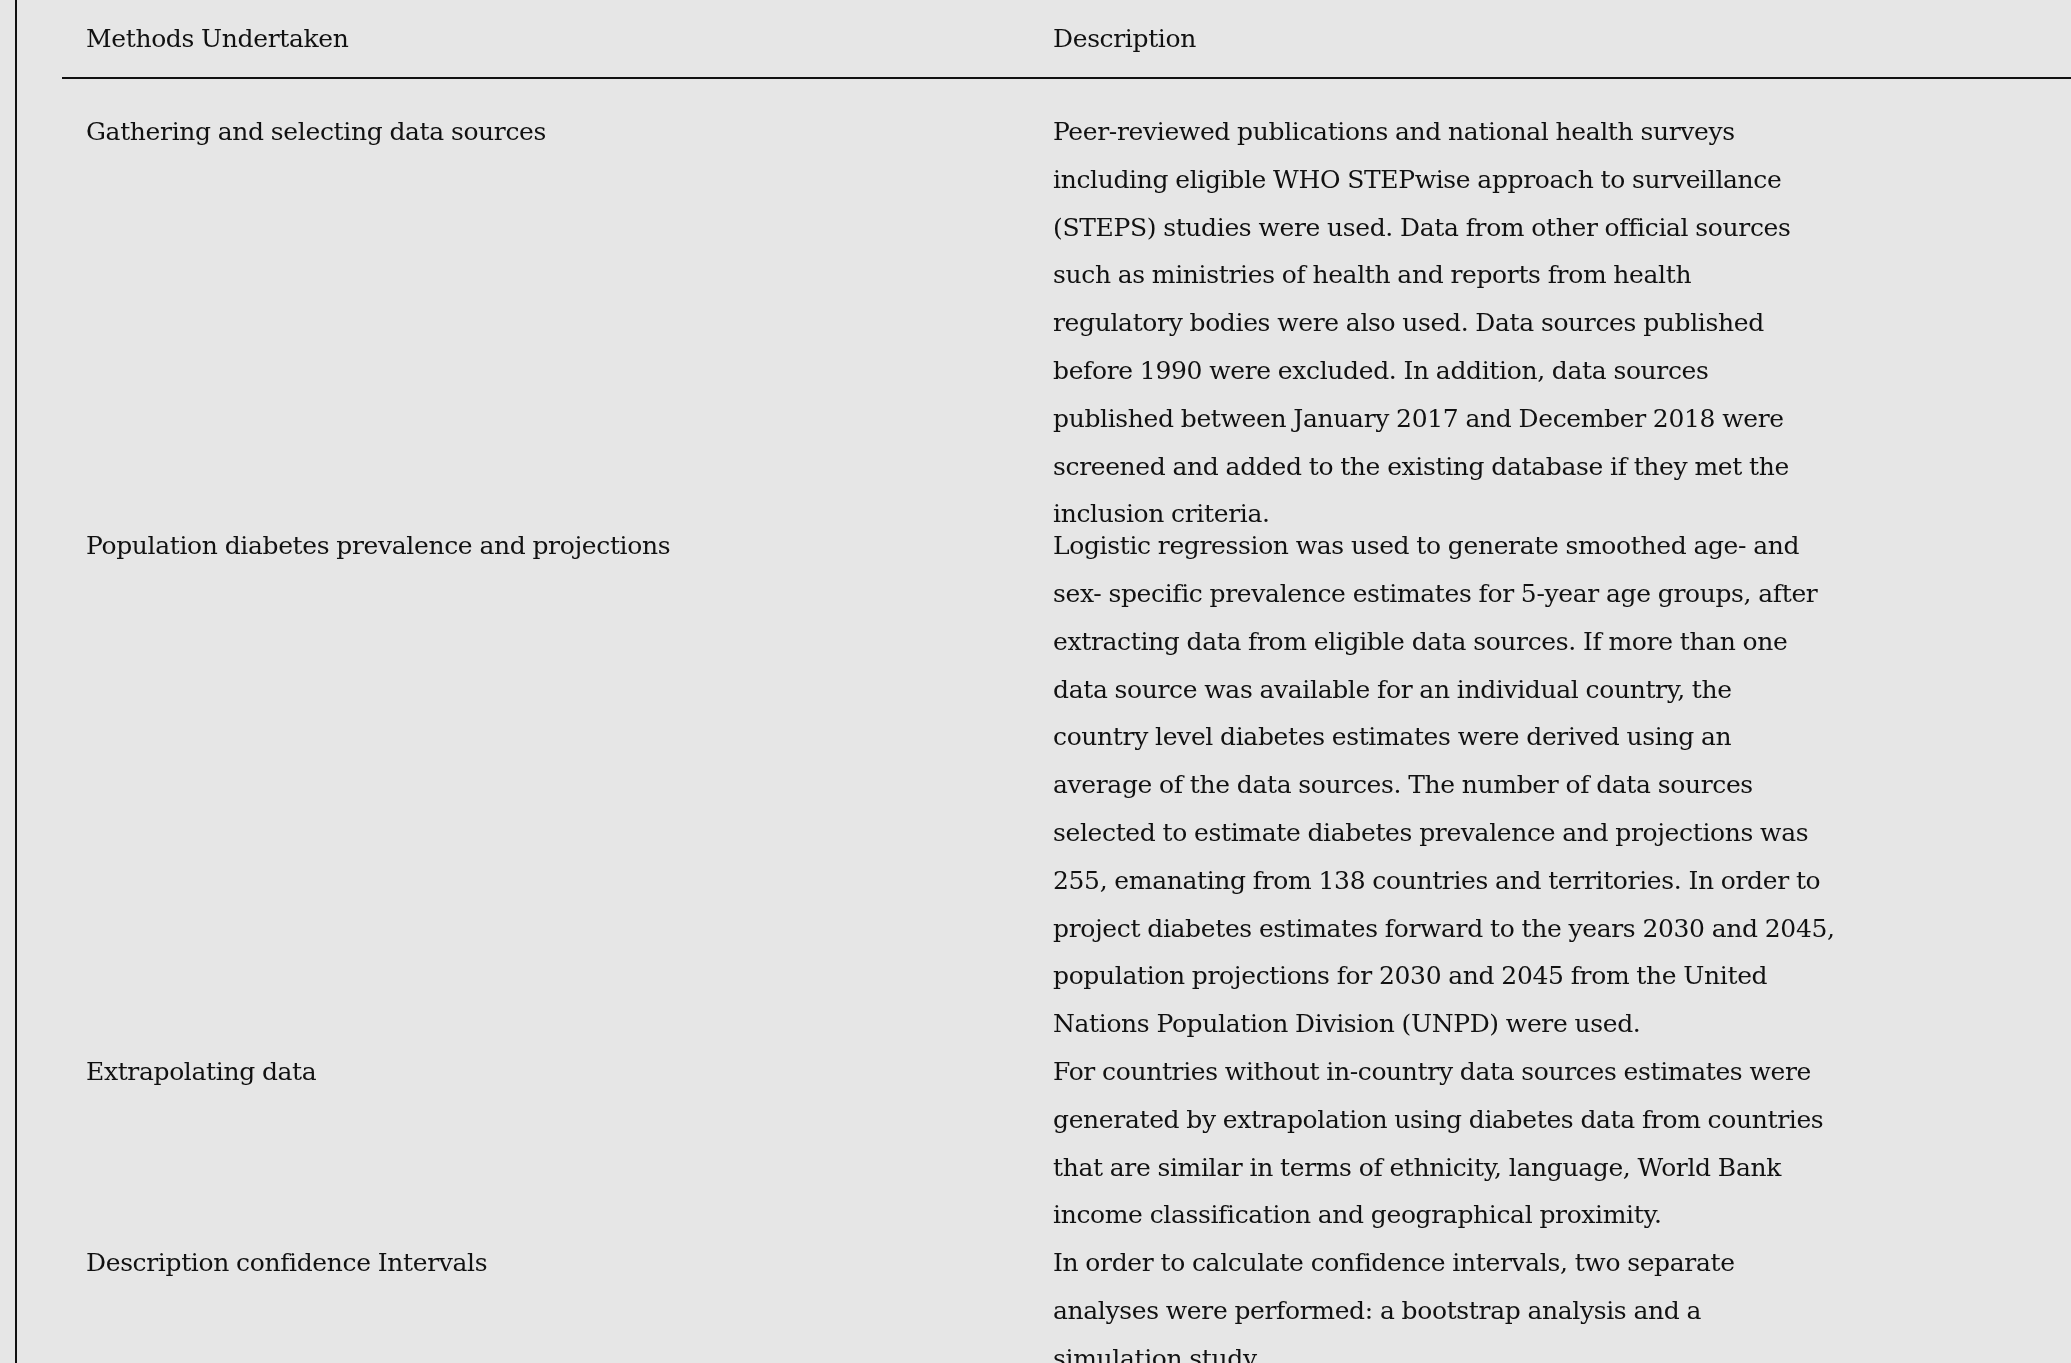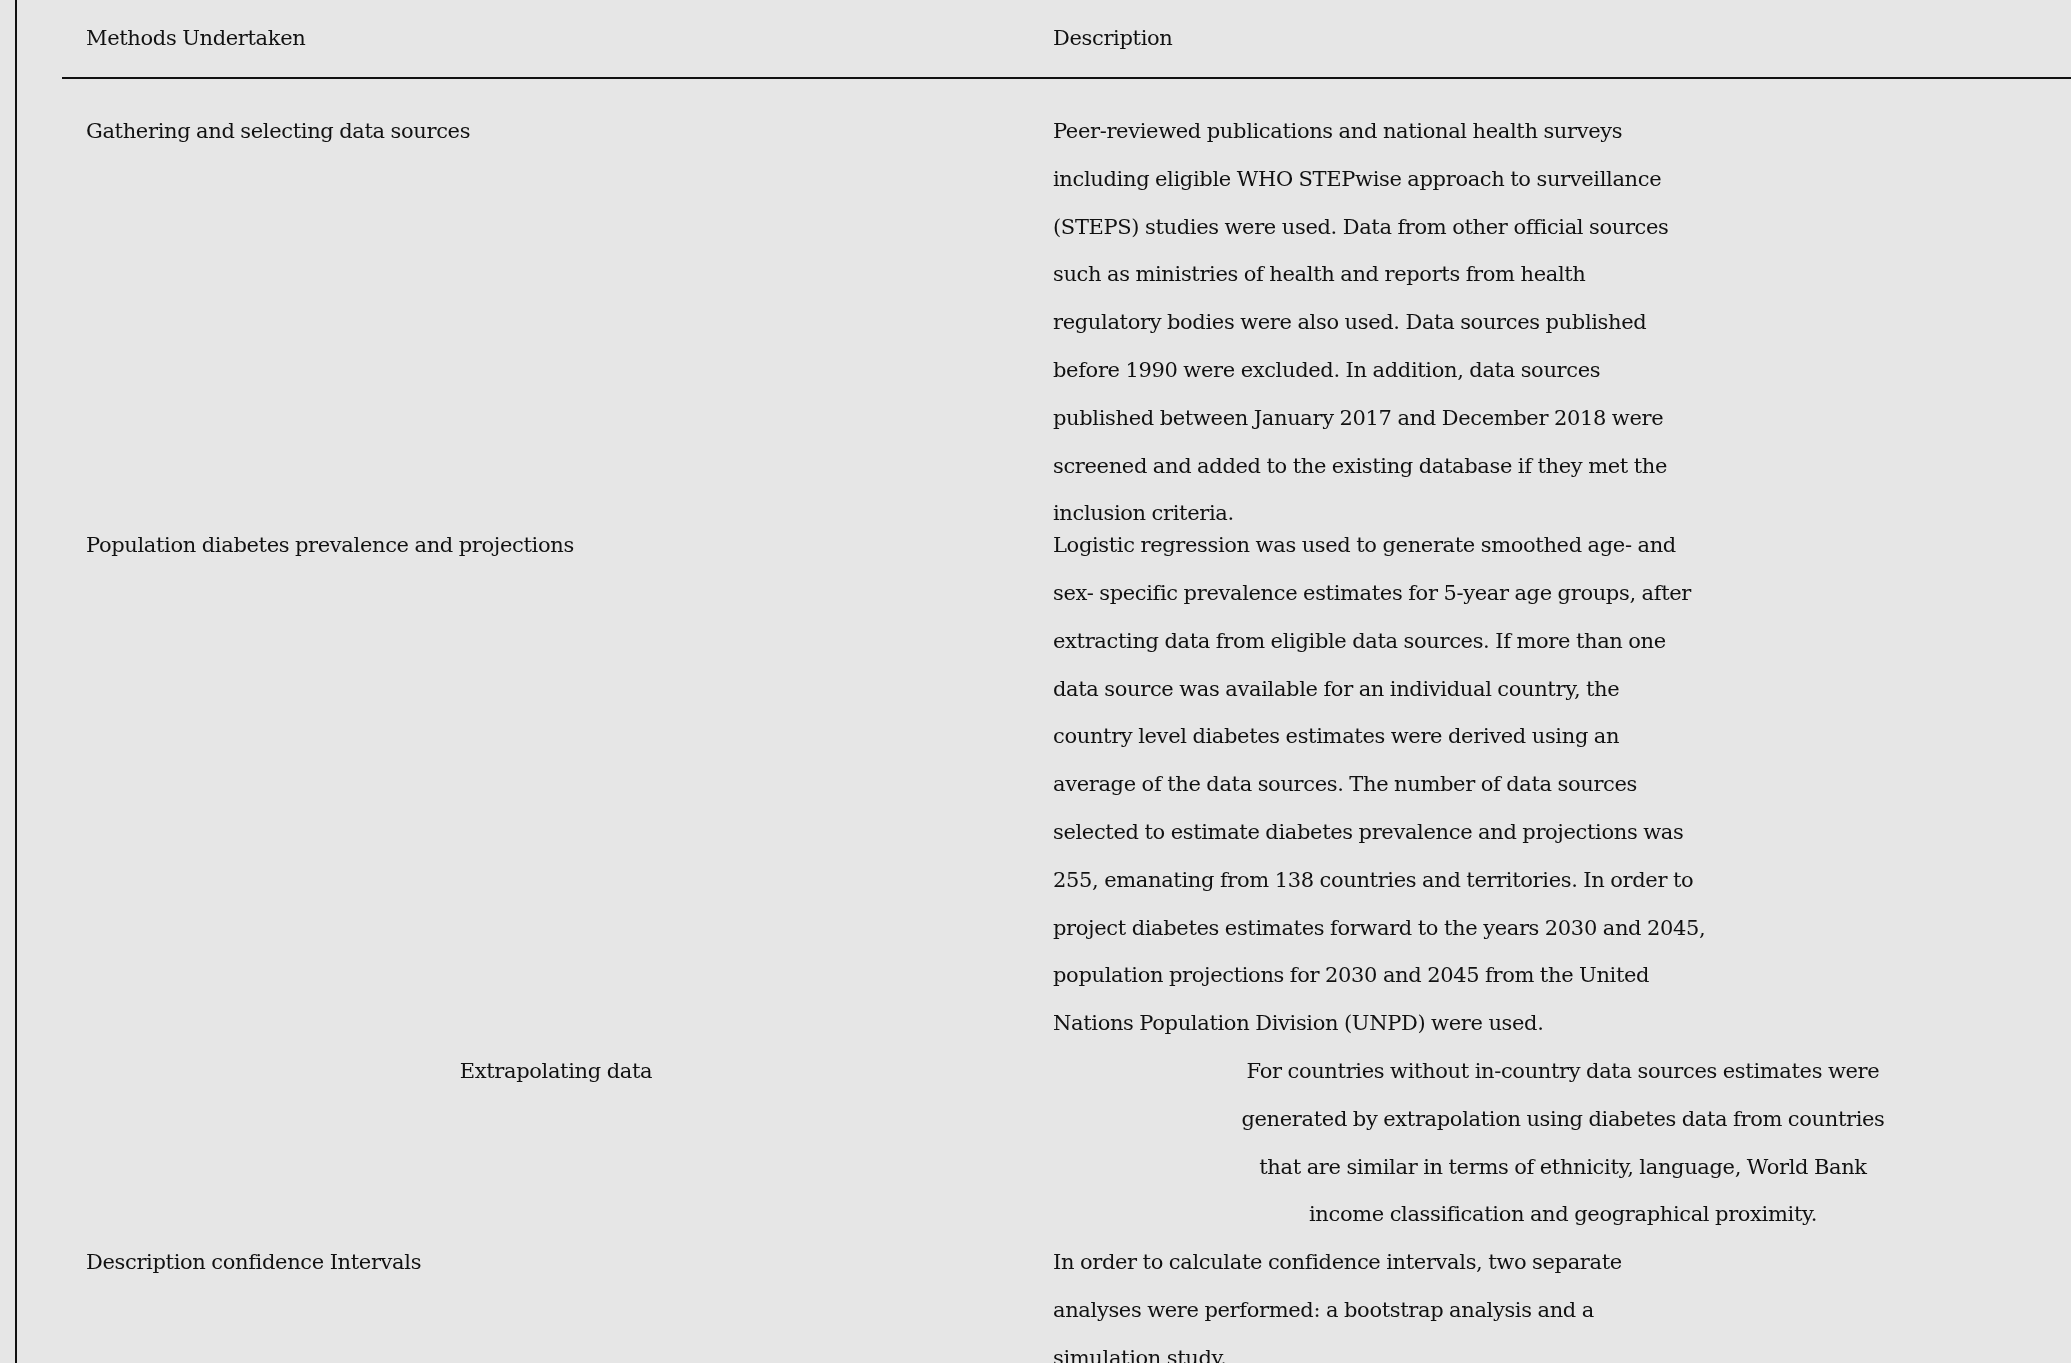--- a/index.html
+++ b/index.html
@@ -45,21 +45,21 @@
     position: absolute;
     left: 24px;
     width: 940px;
   }
   .col2 {
     position: absolute;
     left: 991px;
     width: 1020px;
   }
   .cell-text {
-    font-size: 21px;
+    font-size: 25px;
     line-height: 47.8px;
     letter-spacing: -0.35px;
     white-space: pre-wrap;
     word-spacing: -0.5px;
   }
   .header-row .cell-text {
     position: absolute;
     top: 15px;
   }
   .body-rows {
@@ -93,21 +93,21 @@
 
   <div class="body-rows" id="table-body">
       <div class="row" style="position: absolute; top: 0px; left: 0px; width: 2009px; height: 430.2px; margin-top: 16px;">
         <span class="col1 cell-text">Gathering and selecting data sources</span>
         <div class="col2 cell-text"><span class="desc-line">Peer-reviewed publications and national health surveys</span><span class="desc-line">including eligible WHO STEPwise approach to surveillance</span><span class="desc-line">(STEPS) studies were used. Data from other official sources</span><span class="desc-line">such as ministries of health and reports from health</span><span class="desc-line">regulatory bodies were also used. Data sources published</span><span class="desc-line">before 1990 were excluded. In addition, data sources</span><span class="desc-line">published between January 2017 and December 2018 were</span><span class="desc-line">screened and added to the existing database if they met the</span><span class="desc-line">inclusion criteria.</span></div>
       </div>
       <div class="row" style="position: absolute; top: 430.2px; left: 0px; width: 2009px; height: 525.8px;">
         <span class="col1 cell-text">Population diabetes prevalence and projections</span>
         <div class="col2 cell-text"><span class="desc-line">Logistic regression was used to generate smoothed age- and</span><span class="desc-line">sex- specific prevalence estimates for 5-year age groups, after</span><span class="desc-line">extracting data from eligible data sources. If more than one</span><span class="desc-line">data source was available for an individual country, the</span><span class="desc-line">country level diabetes estimates were derived using an</span><span class="desc-line">average of the data sources. The number of data sources</span><span class="desc-line">selected to estimate diabetes prevalence and projections was</span><span class="desc-line">255, emanating from 138 countries and territories. In order to</span><span class="desc-line">project diabetes estimates forward to the years 2030 and 2045,</span><span class="desc-line">population projections for 2030 and 2045 from the United</span><span class="desc-line">Nations Population Division (UNPD) were used.</span></div>
       </div>
-      <div class="row" style="position: absolute; top: 956px; left: 0px; width: 2009px; height: 191.2px; text-align: center;">
+      <div class="row" style="position: absolute; top: 956px; left: 0px; width: 2009px; height: 191.2px;">
         <span class="col1 cell-text">Extrapolating data</span>
         <div class="col2 cell-text"><span class="desc-line">For countries without in-country data sources estimates were</span><span class="desc-line">generated by extrapolation using diabetes data from countries</span><span class="desc-line">that are similar in terms of ethnicity, language, World Bank</span><span class="desc-line">income classification and geographical proximity.</span></div>
       </div>
       <div class="row" style="position: absolute; top: 1147.2px; left: 0px; width: 2009px; height: 143.4px;">
         <span class="col1 cell-text">Description confidence Intervals</span>
         <div class="col2 cell-text"><span class="desc-line">In order to calculate confidence intervals, two separate</span><span class="desc-line">analyses were performed: a bootstrap analysis and a</span><span class="desc-line">simulation study.</span></div>
       </div>
     </div>
 </div>
 

